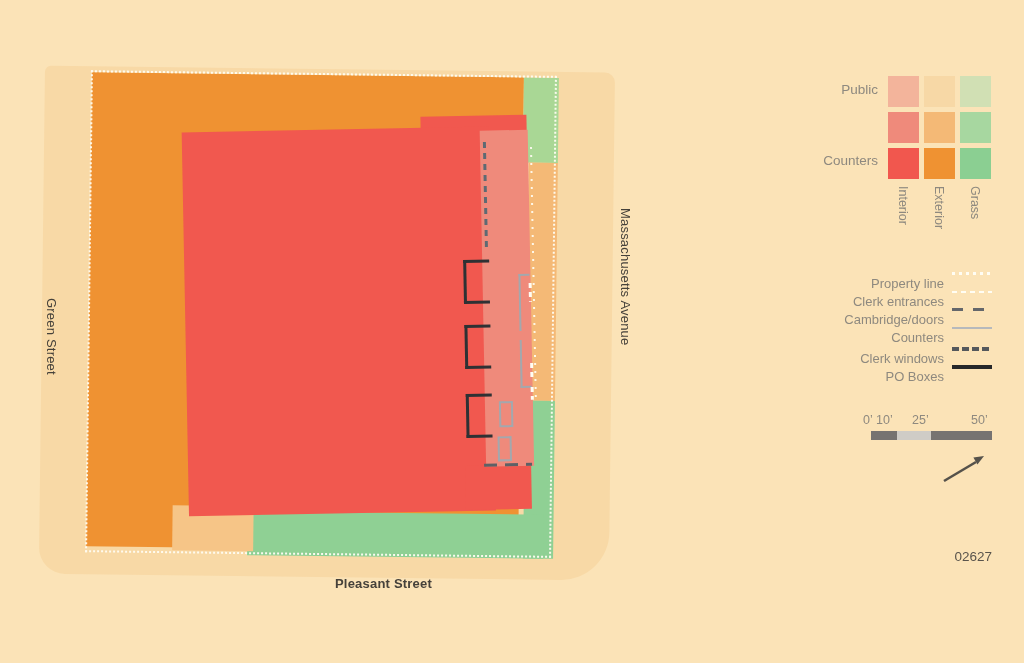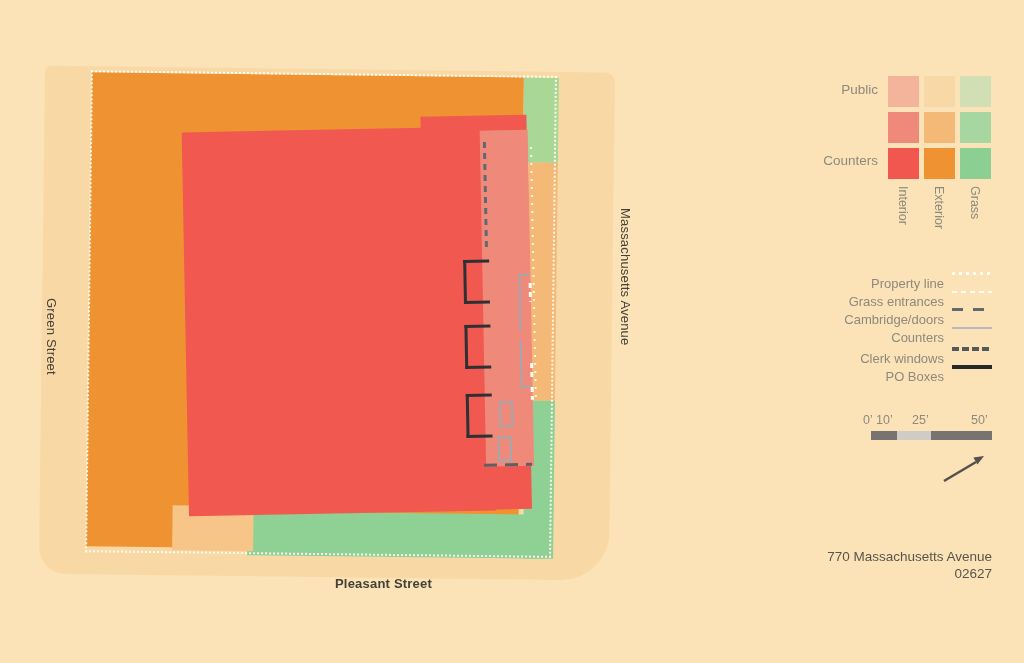--- a/index.html
+++ b/index.html
@@ -140,21 +140,21 @@
   <div id="col-interior" class="col-label">Interior</div>
   <div id="col-exterior" class="col-label">Exterior</div>
   <div id="col-grass" class="col-label">Grass</div>
 
   <div id="line-legend">
     <div class="lrow">
       <span class="ltext">Property line</span>
       <span class="sw sw-property"></span>
     </div>
     <div class="lrow">
-      <span class="ltext">Grass entrances</span>
+      <span class="ltext">Clerk entrances</span>
       <span class="sw sw-entrance"></span>
     </div>
     <div class="lrow">
       <span class="ltext">Cambridge/doors</span>
       <span class="sw sw-partition"></span>
     </div>
     <div class="lrow">
       <span class="ltext">Counters</span>
       <span class="sw sw-counter"></span>
     </div>
@@ -181,17 +181,16 @@
   </div>
 
   <div id="north-arrow">
     <svg width="56" height="36" viewBox="0 0 56 36">
       <line x1="8" y1="31" x2="40" y2="12" stroke="#55524B" stroke-width="2.6"></line>
       <polygon points="48,6 41.4,14.4 37.4,7.6" fill="#55524B"></polygon>
     </svg>
   </div>
 
   <div id="address">
-    <div>770 Massachusetts Avenue</div>
     <div>02627</div>
   </div>
 
 </div>
 
 </body></html>

